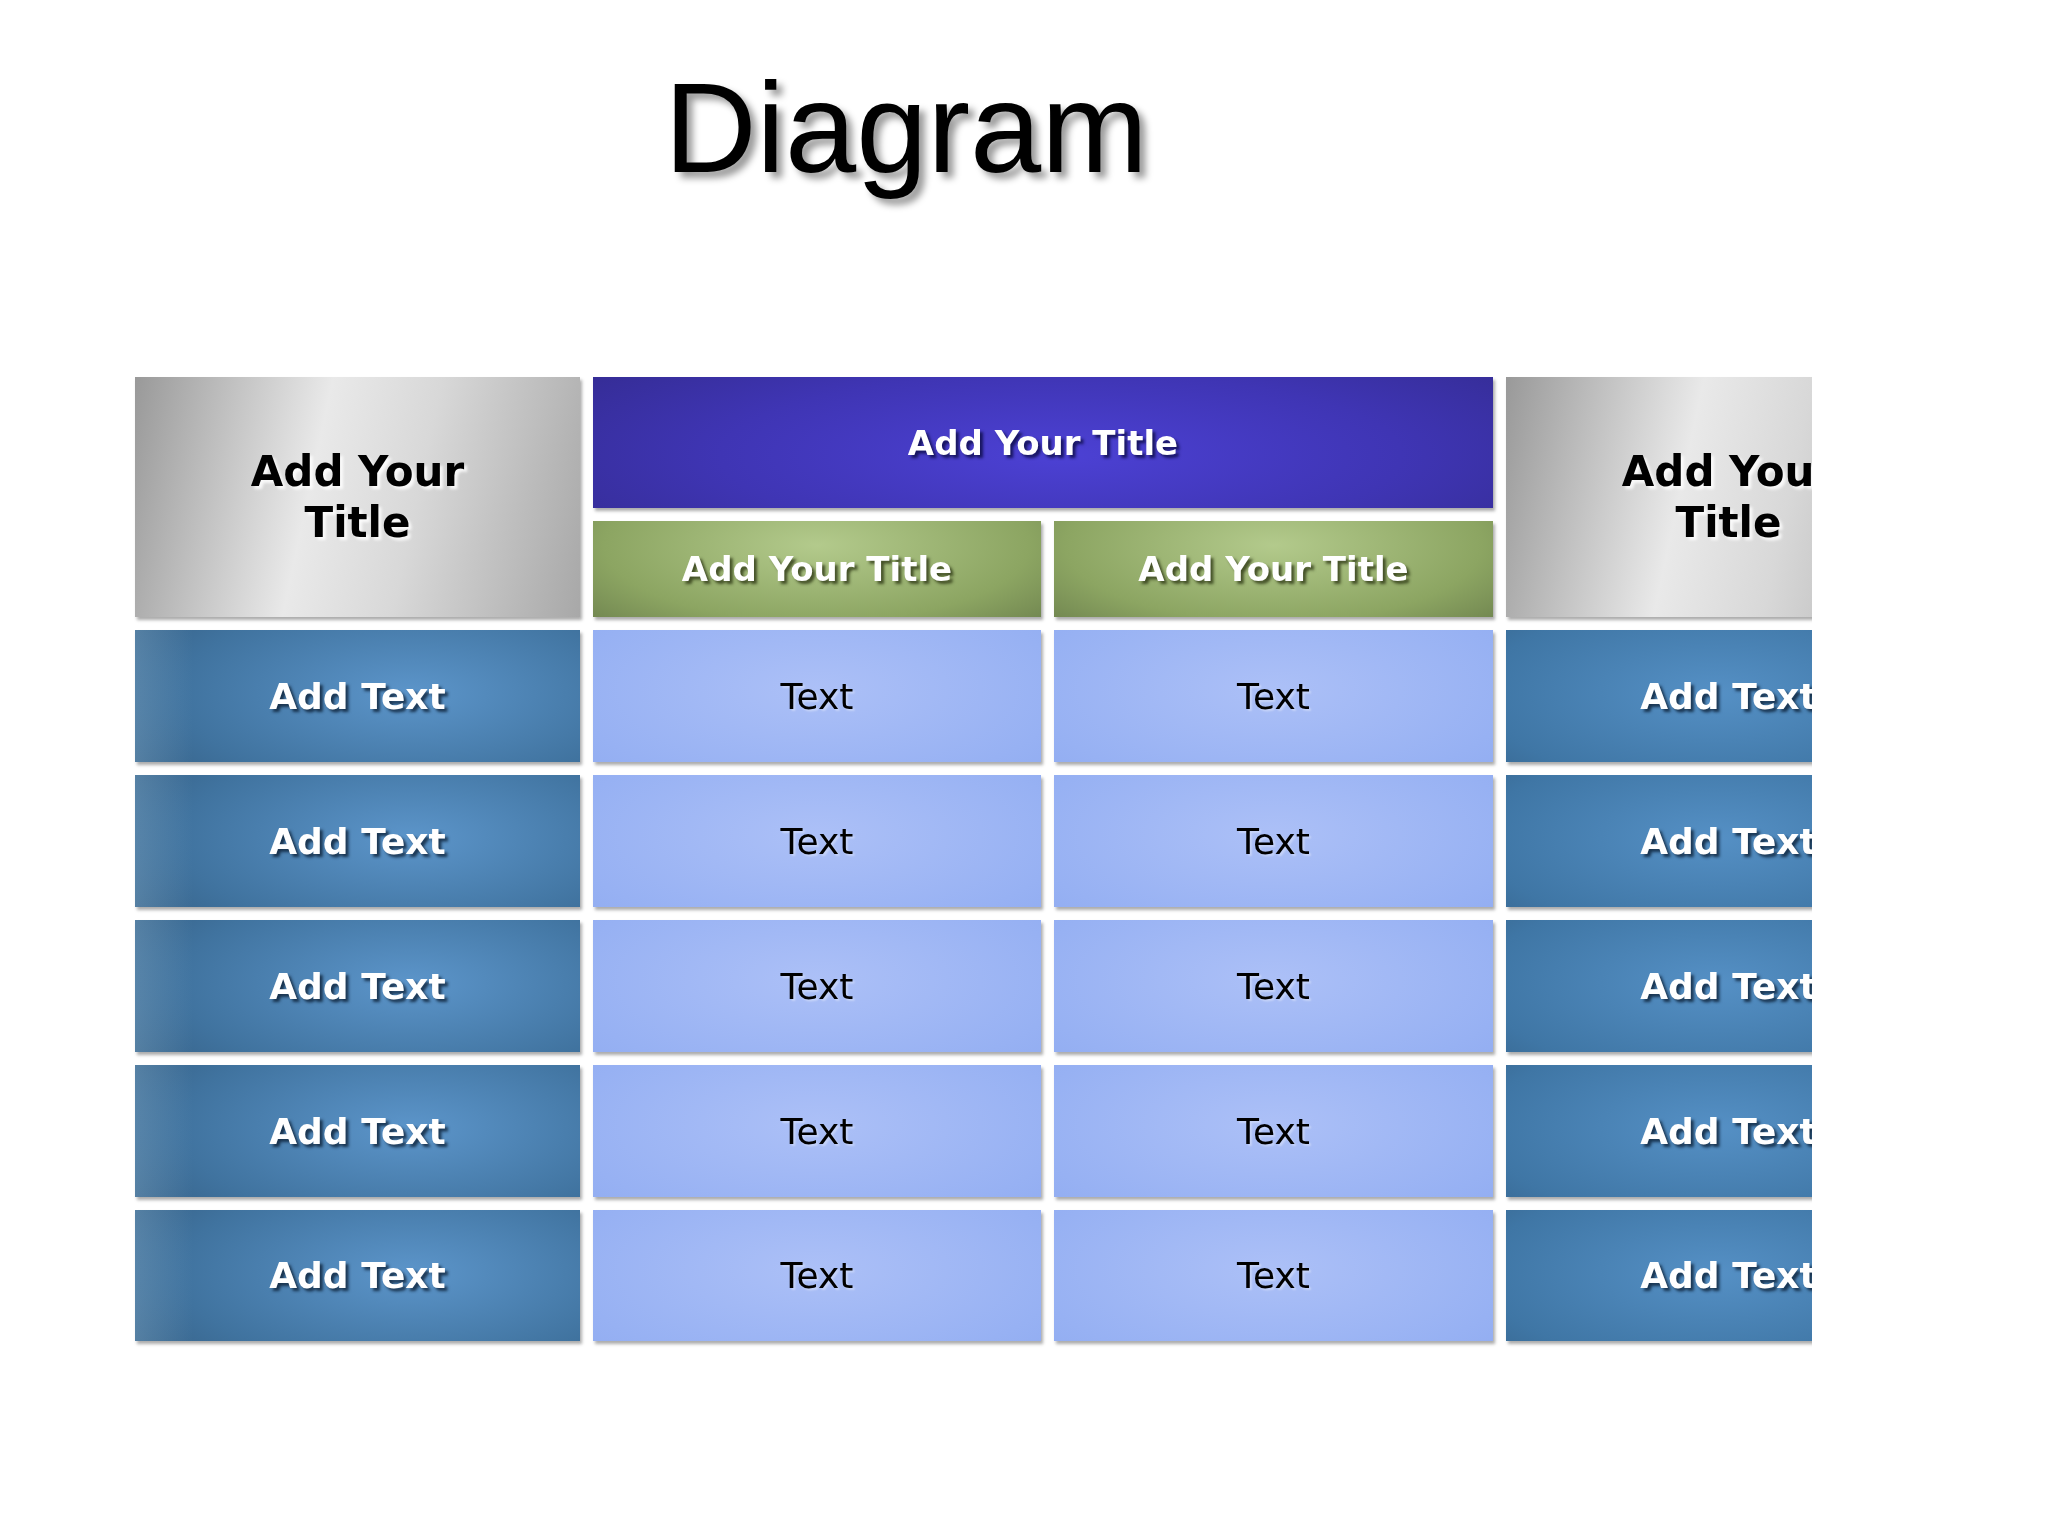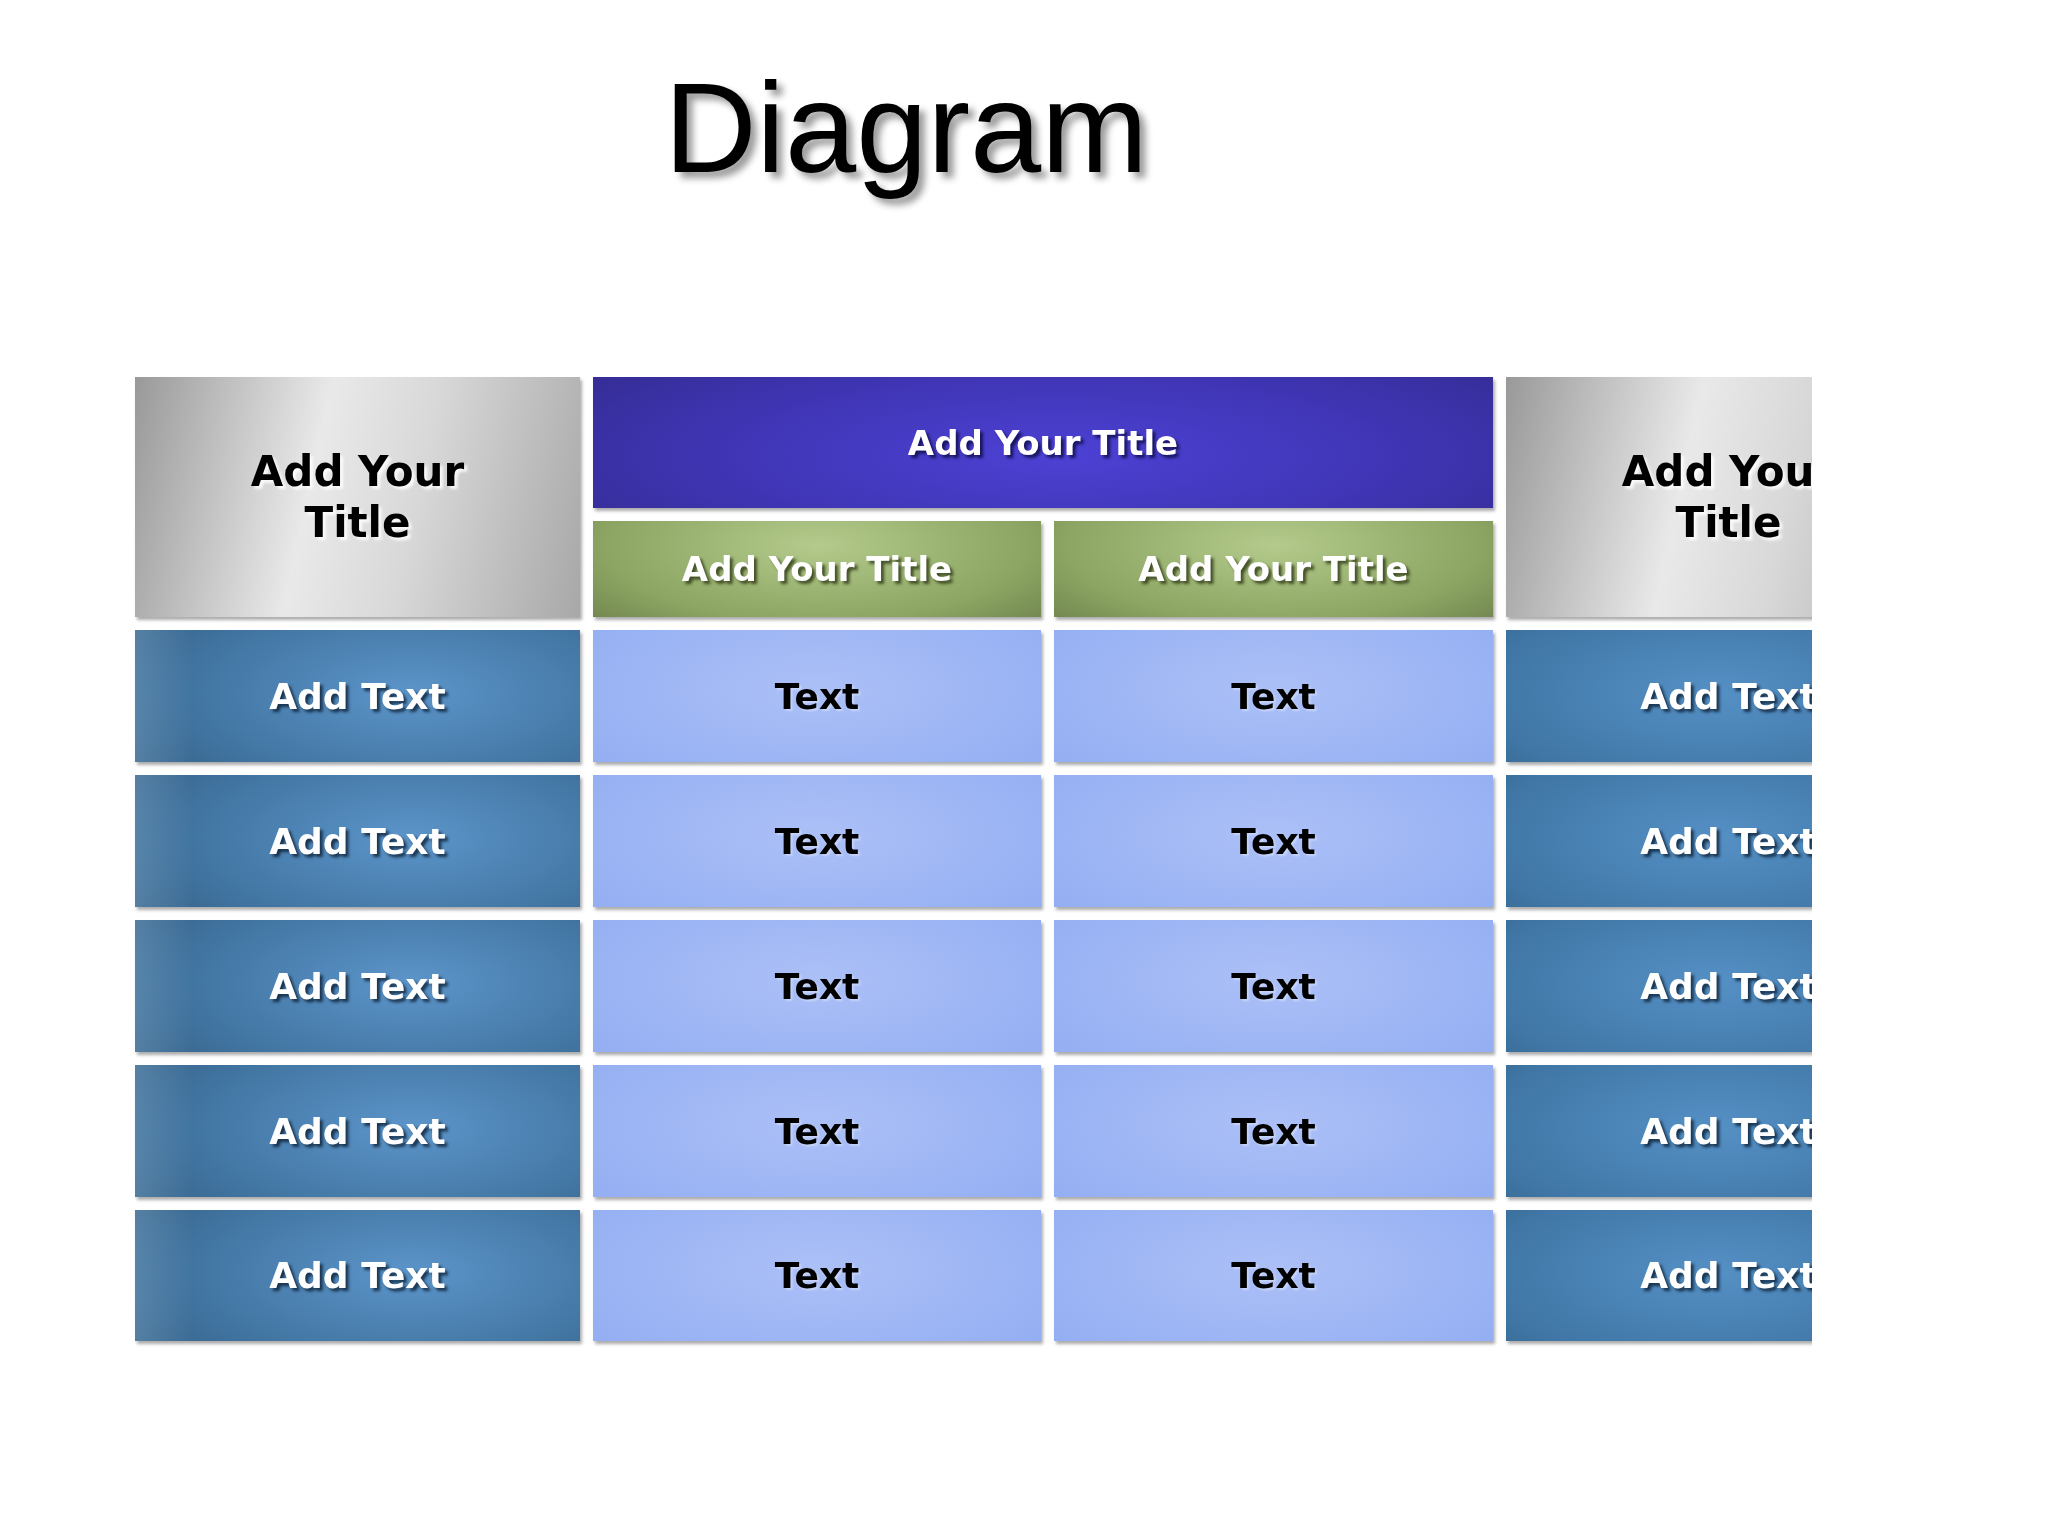--- a/index.html
+++ b/index.html
@@ -88,21 +88,21 @@
       radial-gradient(ellipse 115% 160% at 47% 48%,#5590c5 0%,#3f76a5 45%,#2b4e6e 85%,#203c55 100%);
     color:#ffffff;
     font-weight:bold;
     font-size:36px;
     text-shadow:3px 3px 3px rgba(8,25,45,0.75);
   }
   .lightblue{
     background:
       radial-gradient(ellipse 110% 150% at 50% 45%,#acc0f7 0%,#97b1f3 50%,#83a1ec 100%);
     color:#000000;
-    font-weight:bold;
+    font-weight:normal;
     font-size:36px;
     text-shadow:2px 2px 2px rgba(255,255,255,0.35);
   }
 </style>
 </head>
 <body>
 
 <div id="stage">
 
   <div id="slide-title">Diagram</div>

